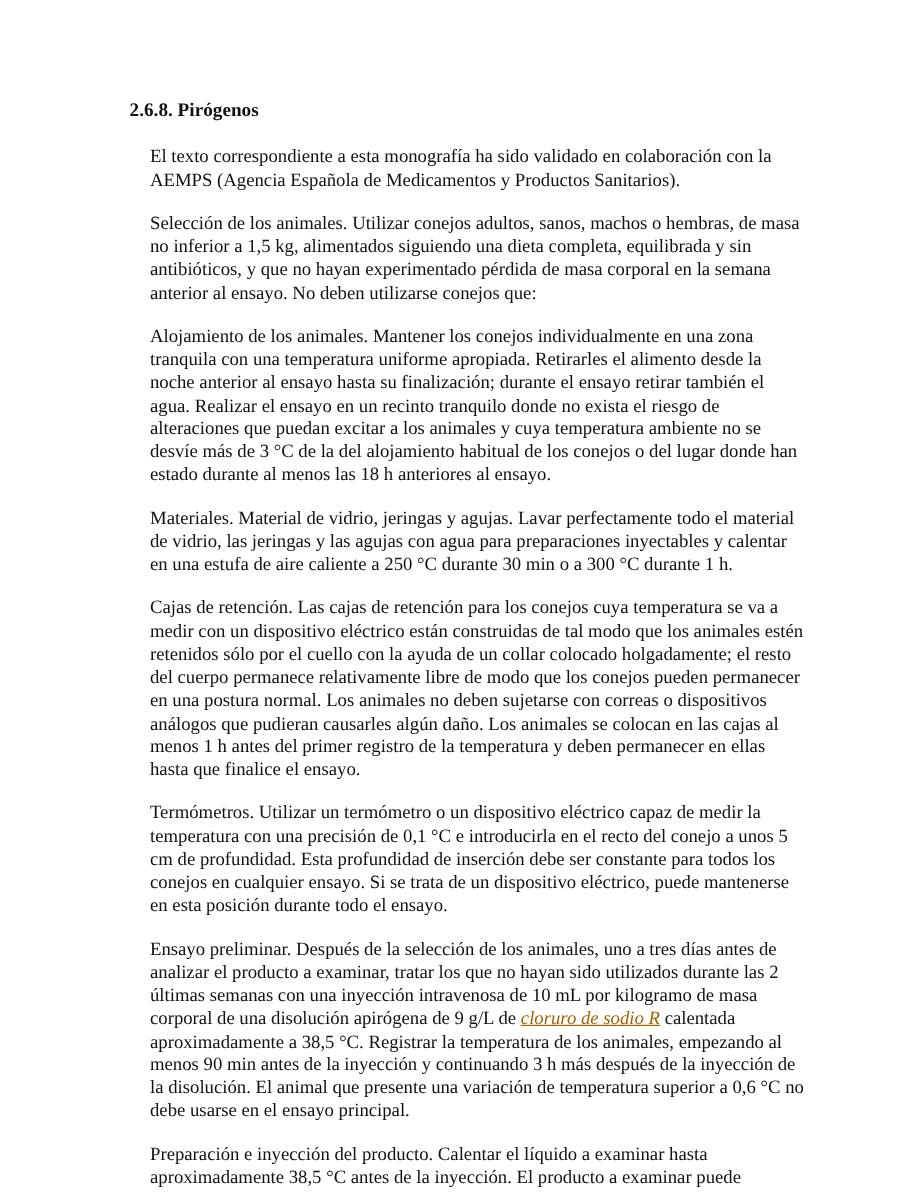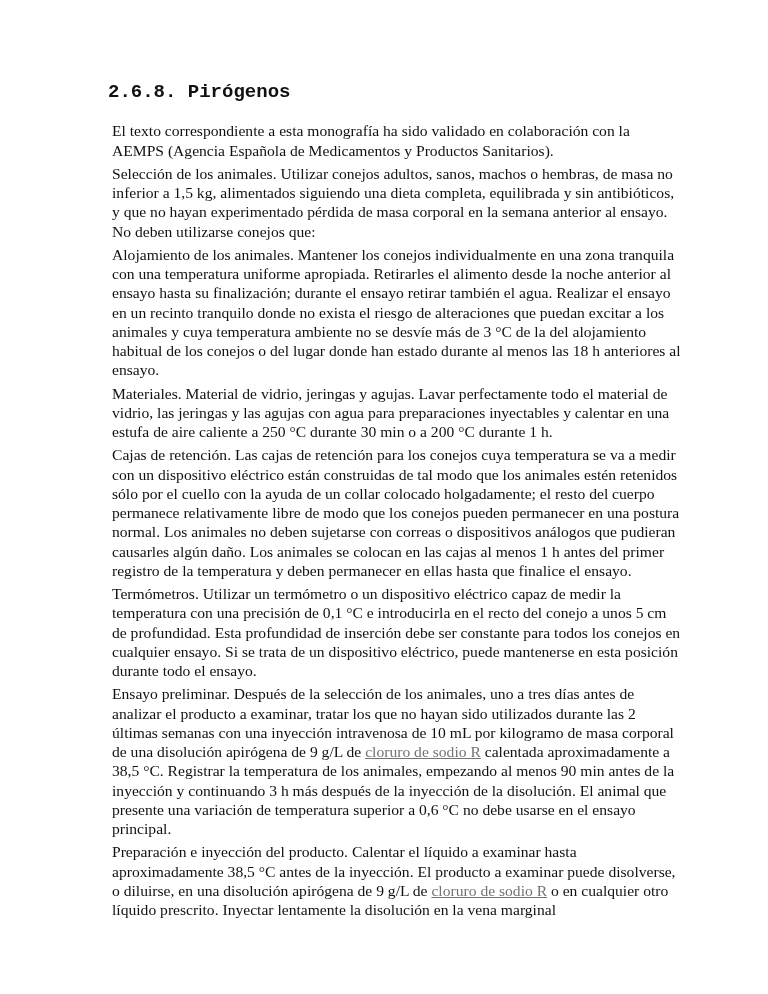--- a/index.html
+++ b/index.html
@@ -2,34 +2,34 @@
 <html><head>
 <meta charset="utf-8">
 <style>
   html, body { margin: 0; padding: 0; background: #ffffff; }
   body { width: 768px; height: 994px; overflow: hidden; position: relative; }
   .page {
     position: absolute; left: 108px; top: 83px; width: 580px;
     font-family: "Liberation Serif", "DejaVu Serif", serif;
     color: #111111; font-size: 15.6px; line-height: 19.25px;
   }
-  .heading { font-weight: bold; font-size: 19px; margin: 0 0 19px 0; font-family: Liberation Mono, monospace; }
-  .para { margin: 4px; }
-  .link { color: #737373; text-decoration: underline; cursor: pointer; }
+  .heading { font-weight: bold; font-size: 16px; margin: 0 0 19px 0; }
+  .para { margin: 17px; }
+  .link { color: #a16207; text-decoration: underline; cursor: pointer; font-style: italic; }
 </style>
 </head>
 <body>
 
 <div class="page">
   <div class="heading">2.6.8. Pirógenos</div>
 
   <p class="para">El texto correspondiente a esta monografía ha sido validado en colaboración con la AEMPS (Agencia Española de Medicamentos y Productos Sanitarios).</p>
   <p class="para">Selección de los animales. Utilizar conejos adultos, sanos, machos o hembras, de masa no inferior a 1,5 kg, alimentados siguiendo una dieta completa, equilibrada y sin antibióticos, y que no hayan experimentado pérdida de masa corporal en la semana anterior al ensayo. No deben utilizarse conejos que:</p>
   <p class="para">Alojamiento de los animales. Mantener los conejos individualmente en una zona tranquila con una temperatura uniforme apropiada. Retirarles el alimento desde la noche anterior al ensayo hasta su finalización; durante el ensayo retirar también el agua. Realizar el ensayo en un recinto tranquilo donde no exista el riesgo de alteraciones que puedan excitar a los animales y cuya temperatura ambiente no se desvíe más de 3 °C de la del alojamiento habitual de los conejos o del lugar donde han estado durante al menos las 18 h anteriores al ensayo.</p>
-  <p class="para">Materiales. Material de vidrio, jeringas y agujas. Lavar perfectamente todo el material de vidrio, las jeringas y las agujas con agua para preparaciones inyectables y calentar en una estufa de aire caliente a 250 °C durante 30 min o a 200 °C durante 1 h.</p>
+  <p class="para">Materiales. Material de vidrio, jeringas y agujas. Lavar perfectamente todo el material de vidrio, las jeringas y las agujas con agua para preparaciones inyectables y calentar en una estufa de aire caliente a 250 °C durante 30 min o a 300 °C durante 1 h.</p>
   <p class="para">Cajas de retención. Las cajas de retención para los conejos cuya temperatura se va a medir con un dispositivo eléctrico están construidas de tal modo que los animales estén retenidos sólo por el cuello con la ayuda de un collar colocado holgadamente; el resto del cuerpo permanece relativamente libre de modo que los conejos pueden permanecer en una postura normal. Los animales no deben sujetarse con correas o dispositivos análogos que pudieran causarles algún daño. Los animales se colocan en las cajas al menos 1 h antes del primer registro de la temperatura y deben permanecer en ellas hasta que finalice el ensayo.</p>
   <p class="para">Termómetros. Utilizar un termómetro o un dispositivo eléctrico capaz de medir la temperatura con una precisión de 0,1 °C e introducirla en el recto del conejo a unos 5 cm de profundidad. Esta profundidad de inserción debe ser constante para todos los conejos en cualquier ensayo. Si se trata de un dispositivo eléctrico, puede mantenerse en esta posición durante todo el ensayo.</p>
 
   <p class="para"><span>Ensayo preliminar. Después de la selección de los animales, uno a tres días antes de analizar el producto a examinar, tratar los que no hayan sido utilizados durante las 2 últimas semanas con una inyección intravenosa de 10 mL por kilogramo de masa corporal de una disolución apirógena de 9 g/L de </span><a class="link">cloruro de sodio R</a><span> calentada aproximadamente a 38,5 °C. Registrar la temperatura de los animales, empezando al menos 90 min antes de la inyección y continuando 3 h más después de la inyección de la disolución. El animal que presente una variación de temperatura superior a 0,6 °C no debe usarse en el ensayo principal.</span></p>
 
 
   <p class="para"><span>Preparación e inyección del producto. Calentar el líquido a examinar hasta aproximadamente 38,5 °C antes de la inyección. El producto a examinar puede disolverse, o diluirse, en una disolución apirógena de 9 g/L de </span><a class="link">cloruro de sodio R</a><span> o en cualquier otro líquido prescrito. Inyectar lentamente la disolución en la vena marginal</span></p>
 </div>
 
 </body></html>

